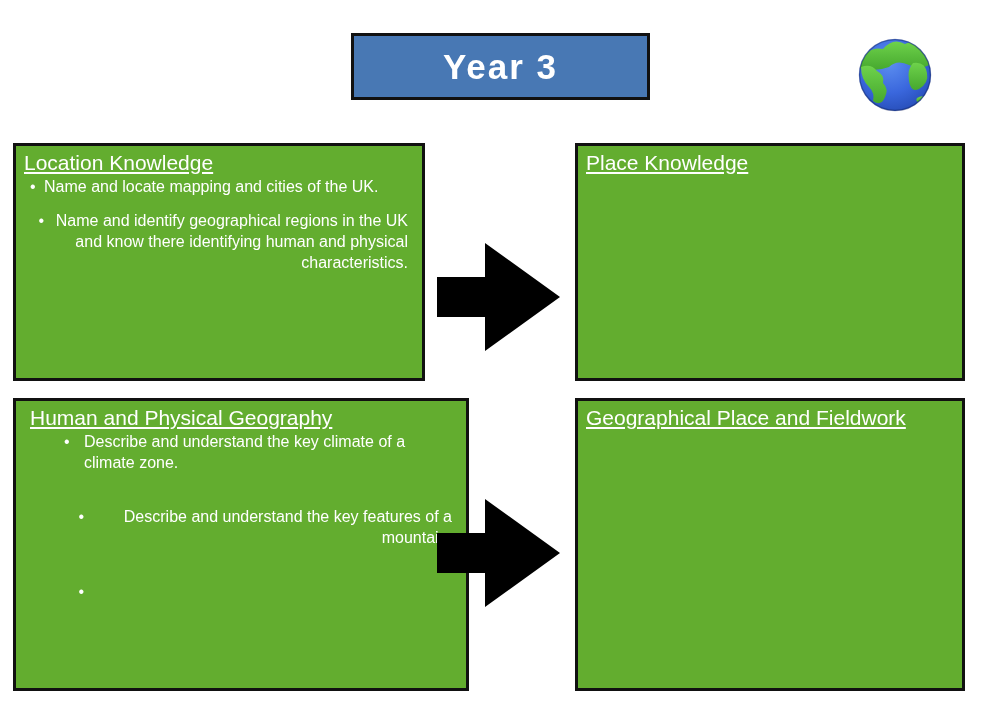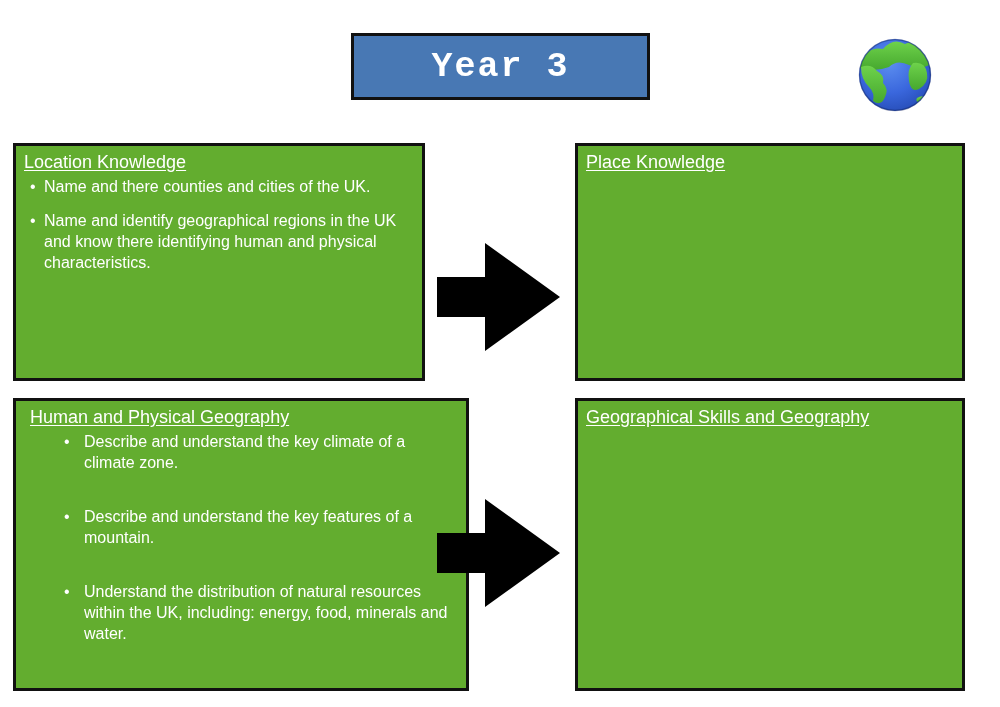--- a/index.html
+++ b/index.html
@@ -19,46 +19,46 @@
     font-family:"Liberation Sans",sans-serif;
   }
   .title-box{
     position:absolute;left:351px;top:33px;width:299px;height:67px;
     background:var(--title-blue);
     border:3px solid var(--border-black);
     display:flex;align-items:center;justify-content:center;
   }
   .title-box span{
     color:var(--text-white);
-    font-family:Liberation Mono, monospace;
+    font-family:Liberation Sans, sans-serif;
     font-weight:700;font-size:35px;letter-spacing:2px;
   }
   .globe{position:absolute;left:857px;top:37px;width:76px;height:76px;}
   .box{
     position:absolute;
     background:var(--box-green);
     border:3px solid var(--border-black);
     color:var(--text-white);
     font-size:16px;line-height:21px;
     padding:6px 14px 6px 8px;
   }
   .box-tl{left:13px;top:143px;width:412px;height:238px;}
   .box-tr{left:575px;top:143px;width:390px;height:238px;padding-right:6px;}
   .box-bl{left:13px;top:398px;width:456px;height:293px;}
   .box-br{left:575px;top:398px;width:390px;height:293px;padding-right:24px;}
   .heading{
-    font-size:18px;
+    font-size:21px;
     text-decoration:underline;
     text-underline-offset:2px;
     margin-bottom:3px;
     white-space:nowrap;
   }
   .box-bl .heading{text-indent:6px;}
   .bullet{display:flex;align-items:flex-start;}
-  .bullet + .bullet{margin-top:13px;}
+  .bullet + .bullet{margin-top:13px;text-align:right;}
   .box-bl .bullet + .bullet{margin-top:33px;}
   .box-br .bullet:first-of-type{margin-top:8px;}
   .dot{flex:0 0 20px;padding-left:6px;}
   .dot::before{content:"\2022";}
   .box-bl .dot{flex:0 0 26px;margin-left:34px;}
   .txt{flex:1;}
   .arrow{position:absolute;left:437px;width:123px;height:108px;}
   .arrow-1{top:243px;}
   .arrow-2{top:499px;}
   .arrow polygon{fill:var(--arrow-black);}
@@ -94,21 +94,21 @@
       <path d="M4,30 Q14,26 20,34 Q28,38 26,46 Q32,52 28,60 Q24,70 16,64 Q18,56 12,50 Q4,42 4,30 Z"></path>
       <path d="M60,61 Q66,57 70,62 Q68,68 62,66 Q58,64 60,61 Z"></path>
     </g>
     <circle cx="38" cy="38" r="35.5" fill="none" stroke="rgba(10,20,70,0.35)" stroke-width="1.5"></circle>
   </svg>
 
   <div class="box box-tl">
     <div class="heading">Location Knowledge</div>
     <div class="bullet">
       <span class="dot"></span>
-      <span class="txt">Name and there counties and cities of the UK.</span>
+      <span class="txt">Name and locate mapping and cities of the UK.</span>
     </div>
     <div class="bullet">
       <span class="dot"></span>
       <span class="txt">Name and identify geographical regions in the UK and know there identifying human and physical characteristics.</span>
     </div>
   </div>
 
   <div class="box box-tr">
     <div class="heading">Place Knowledge</div>
   </div>
@@ -118,26 +118,25 @@
     <div class="bullet">
       <span class="dot"></span>
       <span class="txt">Describe and understand the key climate of a climate zone.</span>
     </div>
     <div class="bullet">
       <span class="dot"></span>
       <span class="txt">Describe and understand the key features of a mountain.</span>
     </div>
     <div class="bullet">
       <span class="dot"></span>
-      <span class="txt">Understand the distribution of natural resources within the UK, including: energy, food, minerals and water.</span>
     </div>
   </div>
 
   <div class="box box-br">
-    <div class="heading">Geographical Skills and Geography</div>
+    <div class="heading">Geographical Place and Fieldwork</div>
   </div>
 
   <svg class="arrow arrow-1" viewBox="0 0 123 108">
     <polygon points="0,34 48,34 48,0 123,54 48,108 48,74 0,74"></polygon>
   </svg>
   <svg class="arrow arrow-2" viewBox="0 0 123 108">
     <polygon points="0,34 48,34 48,0 123,54 48,108 48,74 0,74"></polygon>
   </svg>
 
 </div>

